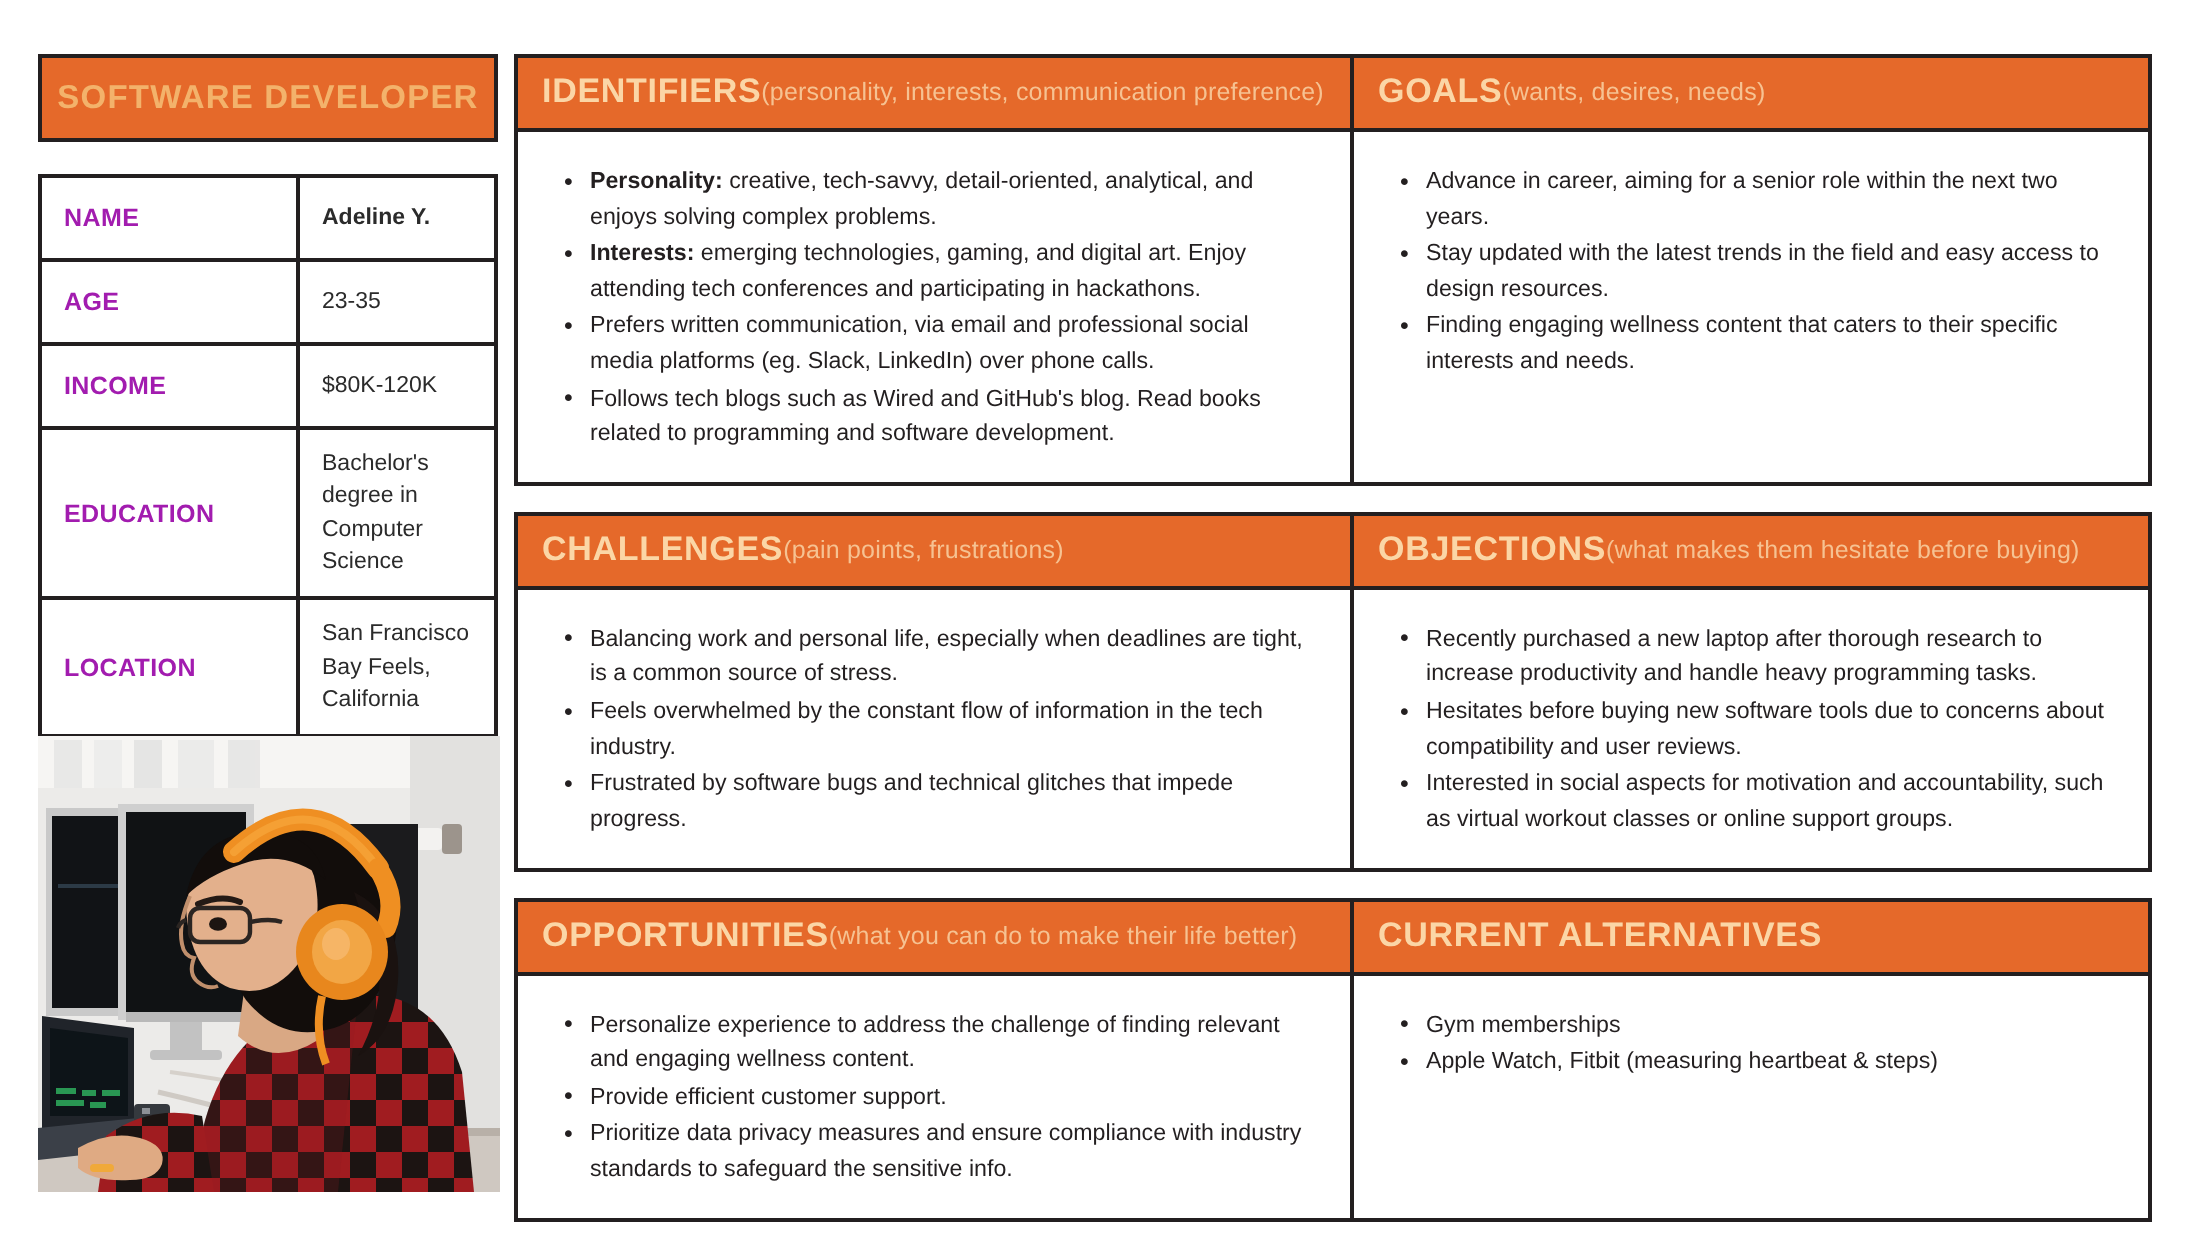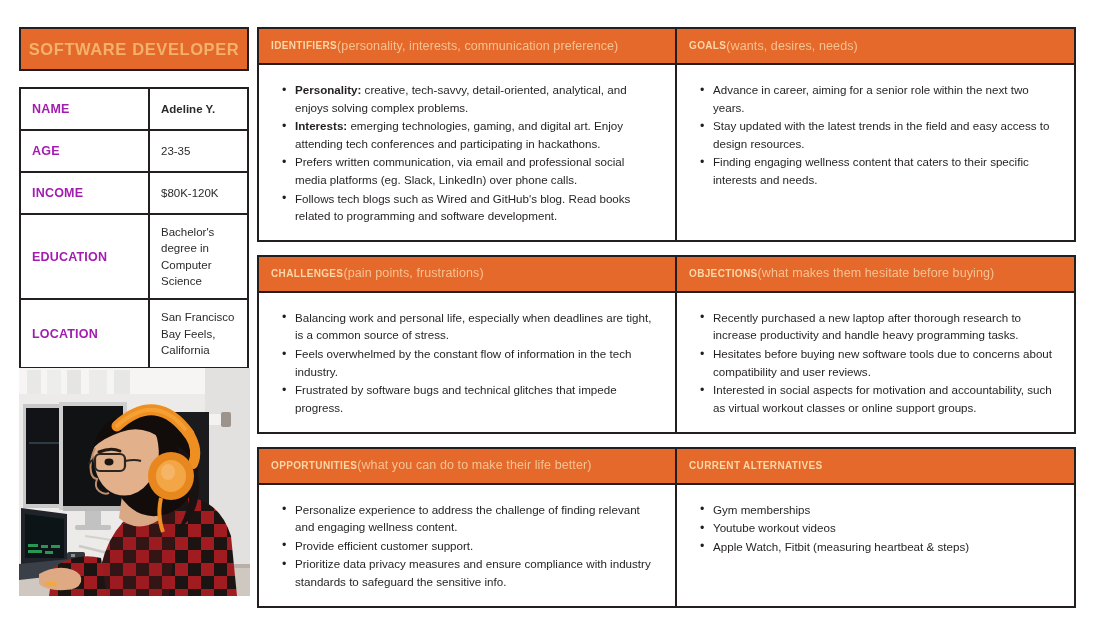--- a/index.html
+++ b/index.html
@@ -112,21 +112,21 @@
     background: #e5692a;
     border-bottom: 2.5px solid #231f20;
     padding: 7px 12px 8px 12px;
     min-height: 19px;
     display: flex;
     align-items: center;
     flex-wrap: wrap;
   }
   .panel-head .head-label {
     color: #fbd6a6;
-    font-size: 10px;
+    font-size: 17px;
     font-weight: bold;
     letter-spacing: 0.35px;
     white-space: nowrap;
   }
   .panel-head .head-sub {
     color: #f6c292;
     font-size: 12.5px;
     font-weight: normal;
     letter-spacing: 0.1px;
     margin-left: 0;
@@ -378,20 +378,19 @@
     </div>
 
     <div class="panel right-panel row-c">
       <div class="panel-head">
         <span class="head-label">CURRENT ALTERNATIVES</span>
 
       </div>
       <div class="panel-body">
         <ul>
           <li><span>Gym memberships</span></li>
-          <li><span>Youtube workout videos</span></li>
           <li><span>Apple Watch, Fitbit (measuring heartbeat &amp; steps)</span></li>
         </ul>
       </div>
     </div>
 
   </div>
 </div>
 
 </body></html>

